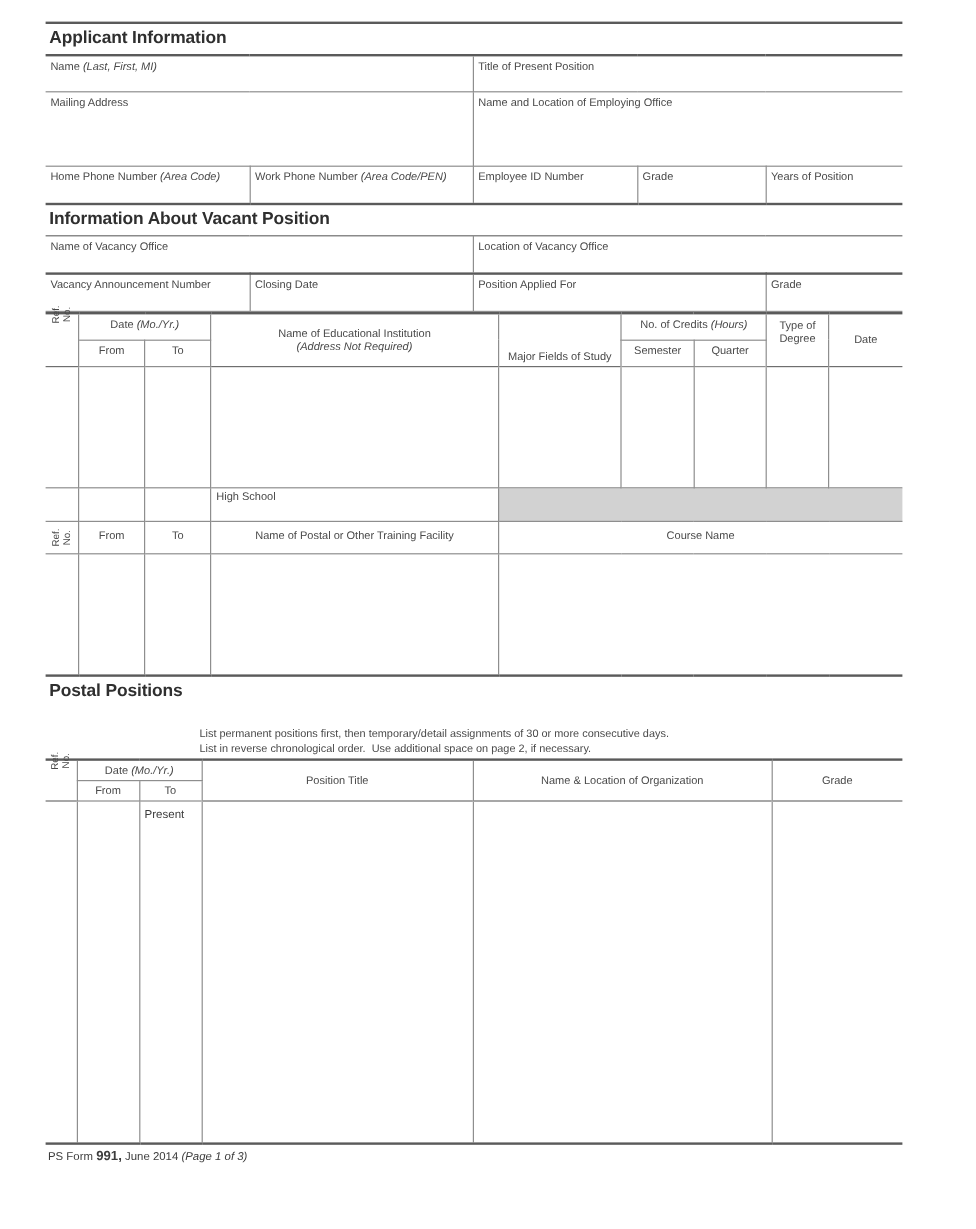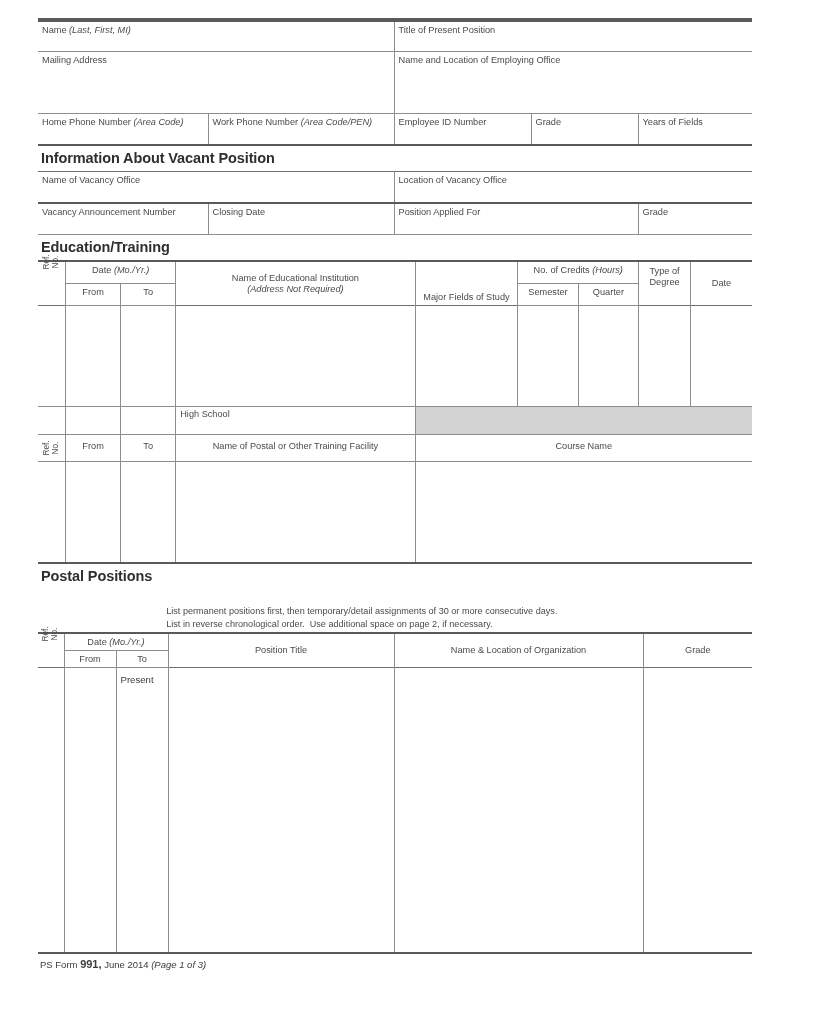--- a/index.html
+++ b/index.html
@@ -138,20 +138,21 @@
     padding: 2px 0 0 4px;
   }
 </style>
 </head>
 <body>
 
 <div class="page">
 <div class="sheet">
 
   <div class="rule-thick"></div>
+  <div class="section-head">Applicant Information</div>
 
   <table class="grid">
     <colgroup>
       <col style="width:170px">
           <col style="width:186px">
       <col style="width:137px">
           <col style="width:107px">
           <col style="width:114px">
     </colgroup>
     <tbody>
@@ -178,21 +179,21 @@
         <td class="t-med-top t-bottom">
           <div class="lbl"><span>Work Phone Number </span><i>(Area Code/PEN)</i></div>
         </td>
         <td class="t-med-top t-bottom">
           <div class="lbl">Employee ID Number</div>
         </td>
         <td class="t-med-top t-bottom">
           <div class="lbl">Grade</div>
         </td>
         <td class="t-med-top t-bottom no-right">
-          <div class="lbl">Years of Fields</div>
+          <div class="lbl">Years of Position</div>
         </td>
       </tr>
     </tbody>
   </table>
 
   <div class="section-head">Information About Vacant Position</div>
 
   <table class="grid">
     <colgroup>
       <col style="width:170px">
@@ -219,21 +220,20 @@
         <td class="t-top">
           <div class="lbl">Position Applied For</div>
         </td>
         <td class="t-top no-right">
           <div class="lbl">Grade</div>
         </td>
       </tr>
     </tbody>
   </table>
 
-  <div class="section-head">Education/Training</div>
 
   <table class="grid">
     <colgroup>
       <col style="width:26px">
           <col style="width:52px">
           <col style="width:52px">
       <col style="width:226px">
           <col style="width:97px">
       <col style="width:57px">
           <col style="width:57px">

